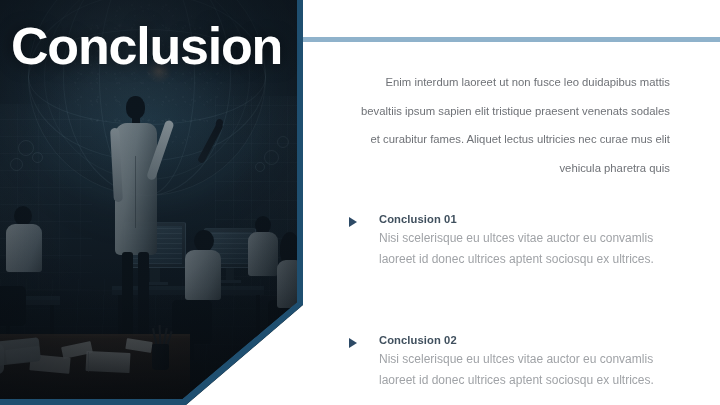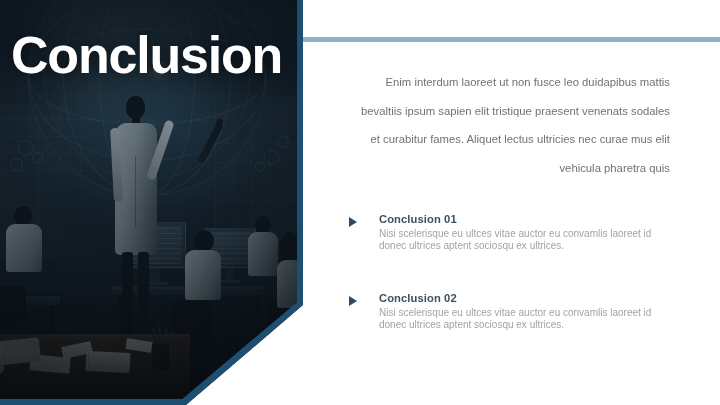--- a/index.html
+++ b/index.html
@@ -266,21 +266,21 @@
   #photo-vignette {
     position:absolute; inset:0;
     background:
       linear-gradient(180deg, rgba(12,20,27,.50) 0%, rgba(12,20,27,.10) 30%, rgba(8,13,18,.34) 72%, rgba(6,10,14,.72) 100%),
       radial-gradient(ellipse 82% 72% at 46% 46%, rgba(0,0,0,0) 38%, rgba(6,11,16,.55) 100%);
   }
   #photo-tint { position:absolute; inset:0; background:rgba(20,34,46,.30); }
 
   
   #page-title {
-    position:absolute; left:11px; top:27px;
+    position:absolute; left:11px; top:18px;
     font-size:52px; font-weight:bold; color:#ffffff;
     letter-spacing:-1.2px; line-height:1.08;
     z-index:40;
     text-shadow:0 1px 16px rgba(0,0,0,.55);
     white-space:nowrap;
     text-align:center;
   }
 
   
   #divider {
@@ -288,35 +288,35 @@
     background:#8fb2cb; z-index:5;
   }
 
   #body-paragraph {
     position:absolute; left:352px; top:68px; width:318px;
     font-size:11.3px; color:#6f7277; line-height:28.5px;
     text-align:right;
   }
 
   #bullet-list { position:absolute; left:349px; top:213px; width:330px; }
-  .bullet-row { position:relative; padding-left:30px; margin-bottom:40px; }
+  .bullet-row { position:relative; padding-left:30px; margin-bottom:64px; }
   .bullet-row:last-child { margin-bottom:0; }
   .bullet-marker {
     position:absolute; left:0; top:4px;
     width:0; height:0;
     border-left:8px solid #2d4a66;
     border-top:5.5px solid transparent;
     border-bottom:5.5px solid transparent;
   }
   .bullet-title {
     font-size:11.2px; font-weight:bold; color:#40505e;
     letter-spacing:.1px; margin-bottom:3px;
   }
   .bullet-desc {
-    font-size:10px; color:#a0a3a7; line-height:12px;
+    font-size:12px; color:#a0a3a7; line-height:21px;
   }
 </style>
 </head>
 <body>
 
 <div id="image-panel">
   <div id="panel-border"></div>
   <div id="panel-inner">
 
     <div class="scene">

